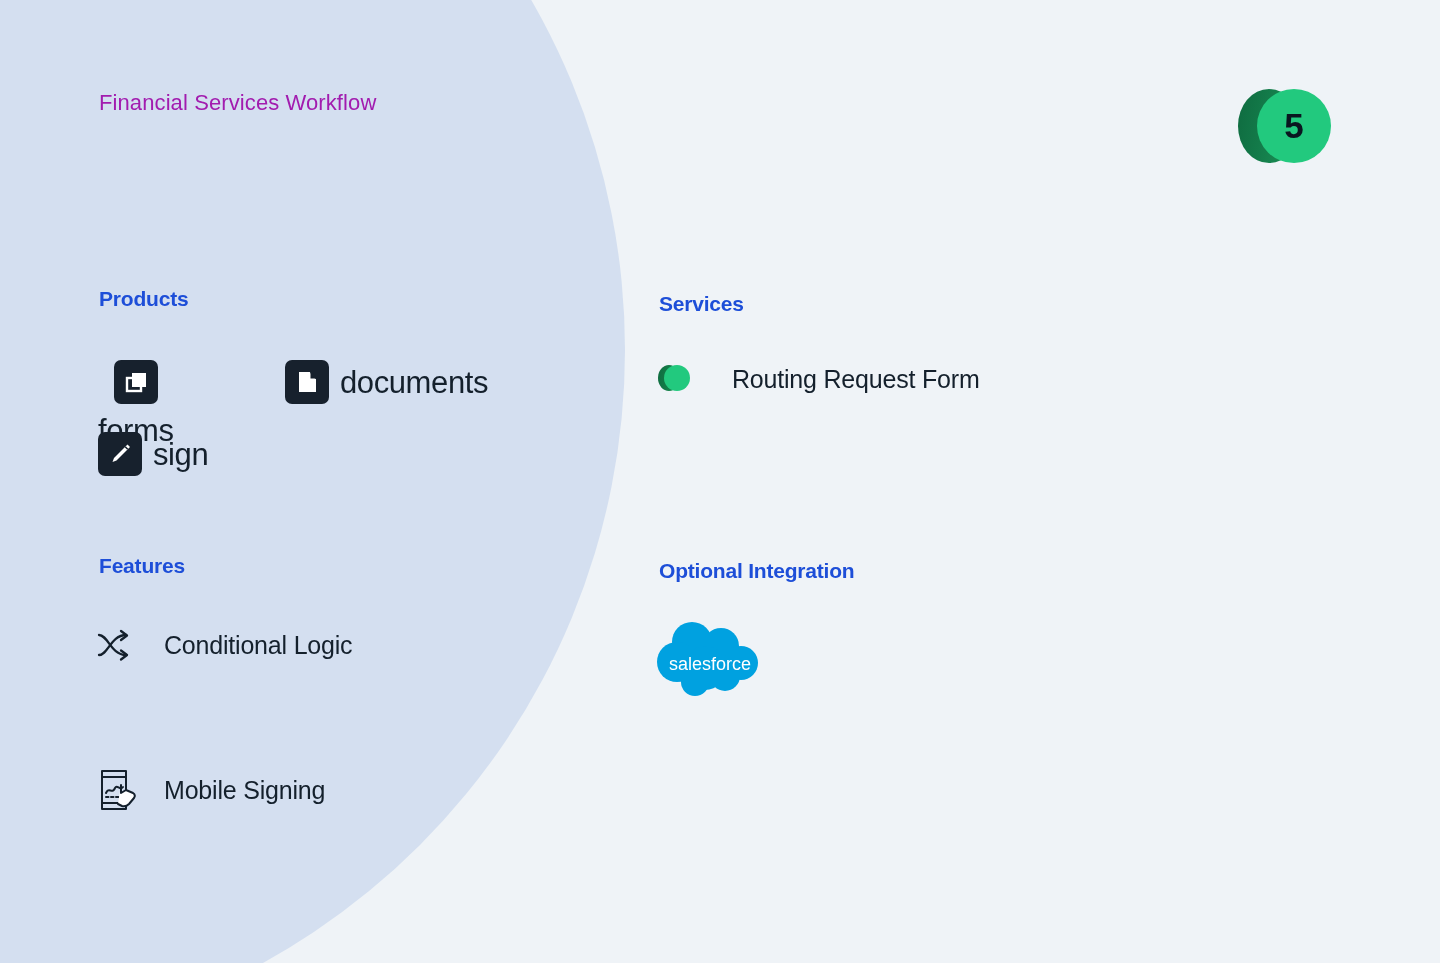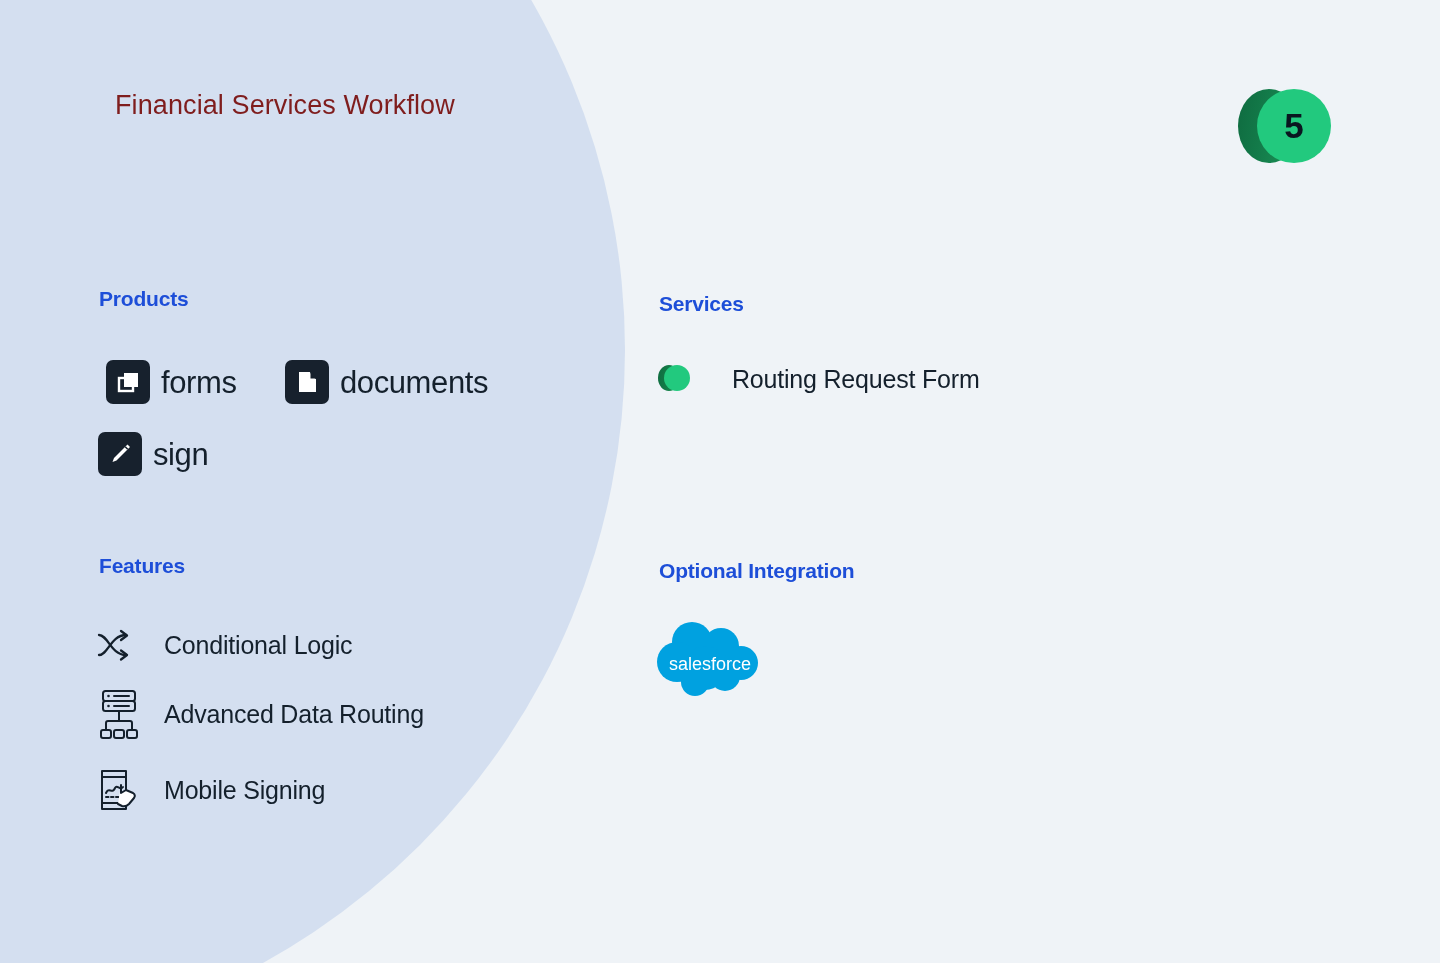--- a/index.html
+++ b/index.html
@@ -39,26 +39,26 @@
   
   .content {
     position: absolute;
     inset: 0;
     z-index: 2;
   }
 
   
   .eyebrow {
     position: absolute;
-    left: 115px;
+    left: 99px;
     top: 90px;
-    font-size: 27px;
+    font-size: 22px;
     font-weight: 400;
     letter-spacing: 0.1px;
-    color: #7f1d1d;
+    color: #a21caf;
     white-space: nowrap;
   }
 
   .page-title {
     position: absolute;
     left: 98px;
     top: 146px;
     font-size: 60px;
     font-weight: 700;
     letter-spacing: -1.2px;
@@ -117,21 +117,21 @@
   #h-template { left: 659px; top: 292px; }
   #h-integration { left: 659px; top: 559px; }
 
   
   .product-row {
     position: absolute;
     display: flex;
     align-items: center;
     gap: 11px;
   }
-  #prod-forms { left: 106px; top: 360px; }
+  #prod-forms { left: 98px; top: 360px; flex-direction: column; }
   #prod-documents { left: 285px; top: 360px; }
   #prod-sign { left: 98px; top: 432px; }
 
   .prod-tile {
     width: 44px;
     height: 44px;
     border-radius: 7px;
     background: #17212d;
     display: flex;
     align-items: center;
@@ -283,40 +283,20 @@
             <path d="M3 7 C12 7 15 27 30 27"></path>
             <path d="M3 27 C12 27 15 7 30 7"></path>
             <polyline points="25,3 31,7.5 25,12"></polyline>
             <polyline points="25,22.5 31,27 25,31.5"></polyline>
           </g>
         </svg>
       </span>
       <span class="feature-label">Conditional Logic</span>
     </div>
 
-    <div class="feature-row" id="feat-1">
-      <span class="feature-icon">
-        <svg width="48" height="52" viewBox="0 0 48 52" aria-hidden="true">
-          <g fill="none" stroke="#14202c" stroke-width="2" stroke-linecap="round" stroke-linejoin="round">
-            <rect x="8" y="3" width="32" height="10" rx="2.5"></rect>
-            <rect x="8" y="13" width="32" height="10" rx="2.5"></rect>
-            <circle cx="13.5" cy="8" r="1.3" fill="#14202c" stroke="none"></circle>
-            <circle cx="13.5" cy="18" r="1.3" fill="#14202c" stroke="none"></circle>
-            <line x1="19" y1="8" x2="34" y2="8"></line>
-            <line x1="19" y1="18" x2="34" y2="18"></line>
-            <line x1="24" y1="23" x2="24" y2="33"></line>
-            <path d="M11 42 L11 35 Q11 33 13 33 L35 33 Q37 33 37 35 L37 42"></path>
-            <rect x="6" y="42" width="10" height="8" rx="2"></rect>
-            <rect x="19" y="42" width="10" height="8" rx="2"></rect>
-            <rect x="32" y="42" width="10" height="8" rx="2"></rect>
-          </g>
-        </svg>
-      </span>
-      <span class="feature-label">Advanced Data Routing</span>
-    </div>
 
     <div class="feature-row" id="feat-2">
       <span class="feature-icon">
         <svg width="48" height="46" viewBox="0 0 48 46" aria-hidden="true">
           <g fill="none" stroke="#14202c" stroke-width="2" stroke-linecap="round" stroke-linejoin="round">
             <path d="M7 4 L31 4 L31 42 L7 42 Z"></path>
             <line x1="7" y1="10" x2="31" y2="10"></line>
             <line x1="7" y1="36" x2="31" y2="36"></line>
             <path d="M11 26 C14 19 17 28 20 21 C22 17 25 24 28 20"></path>
             <line x1="11" y1="30" x2="26" y2="30" stroke-dasharray="2.5 2.5"></line>

